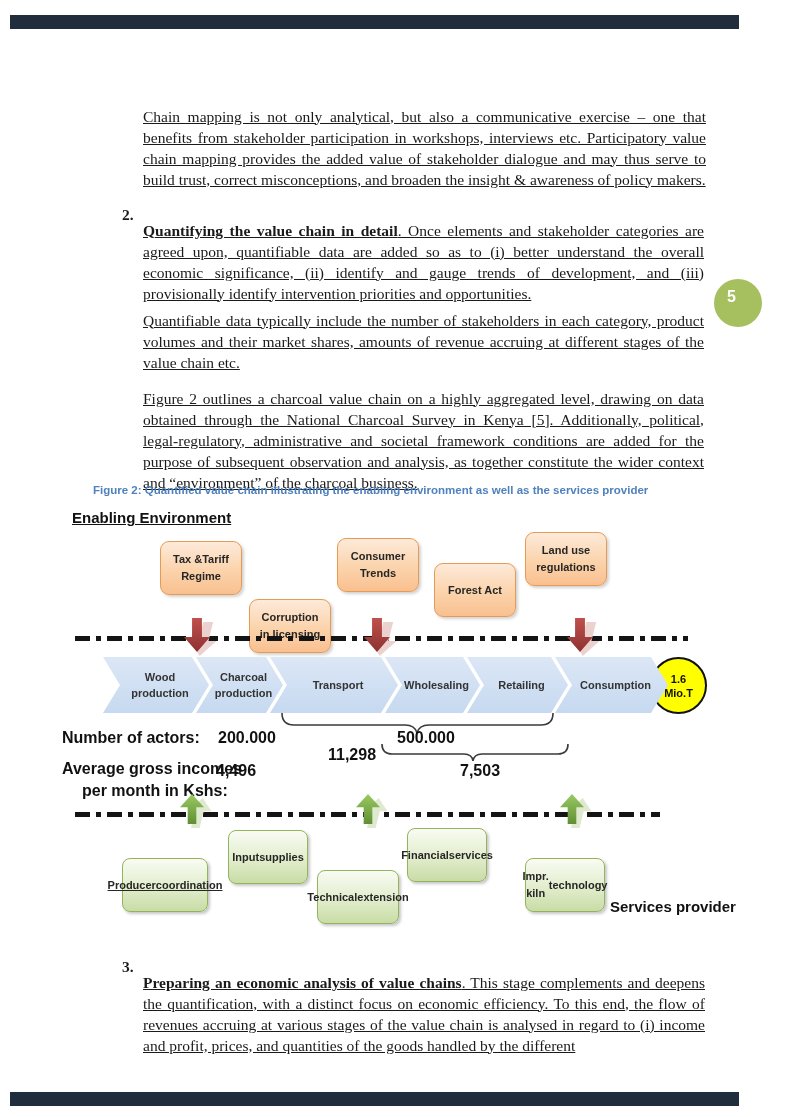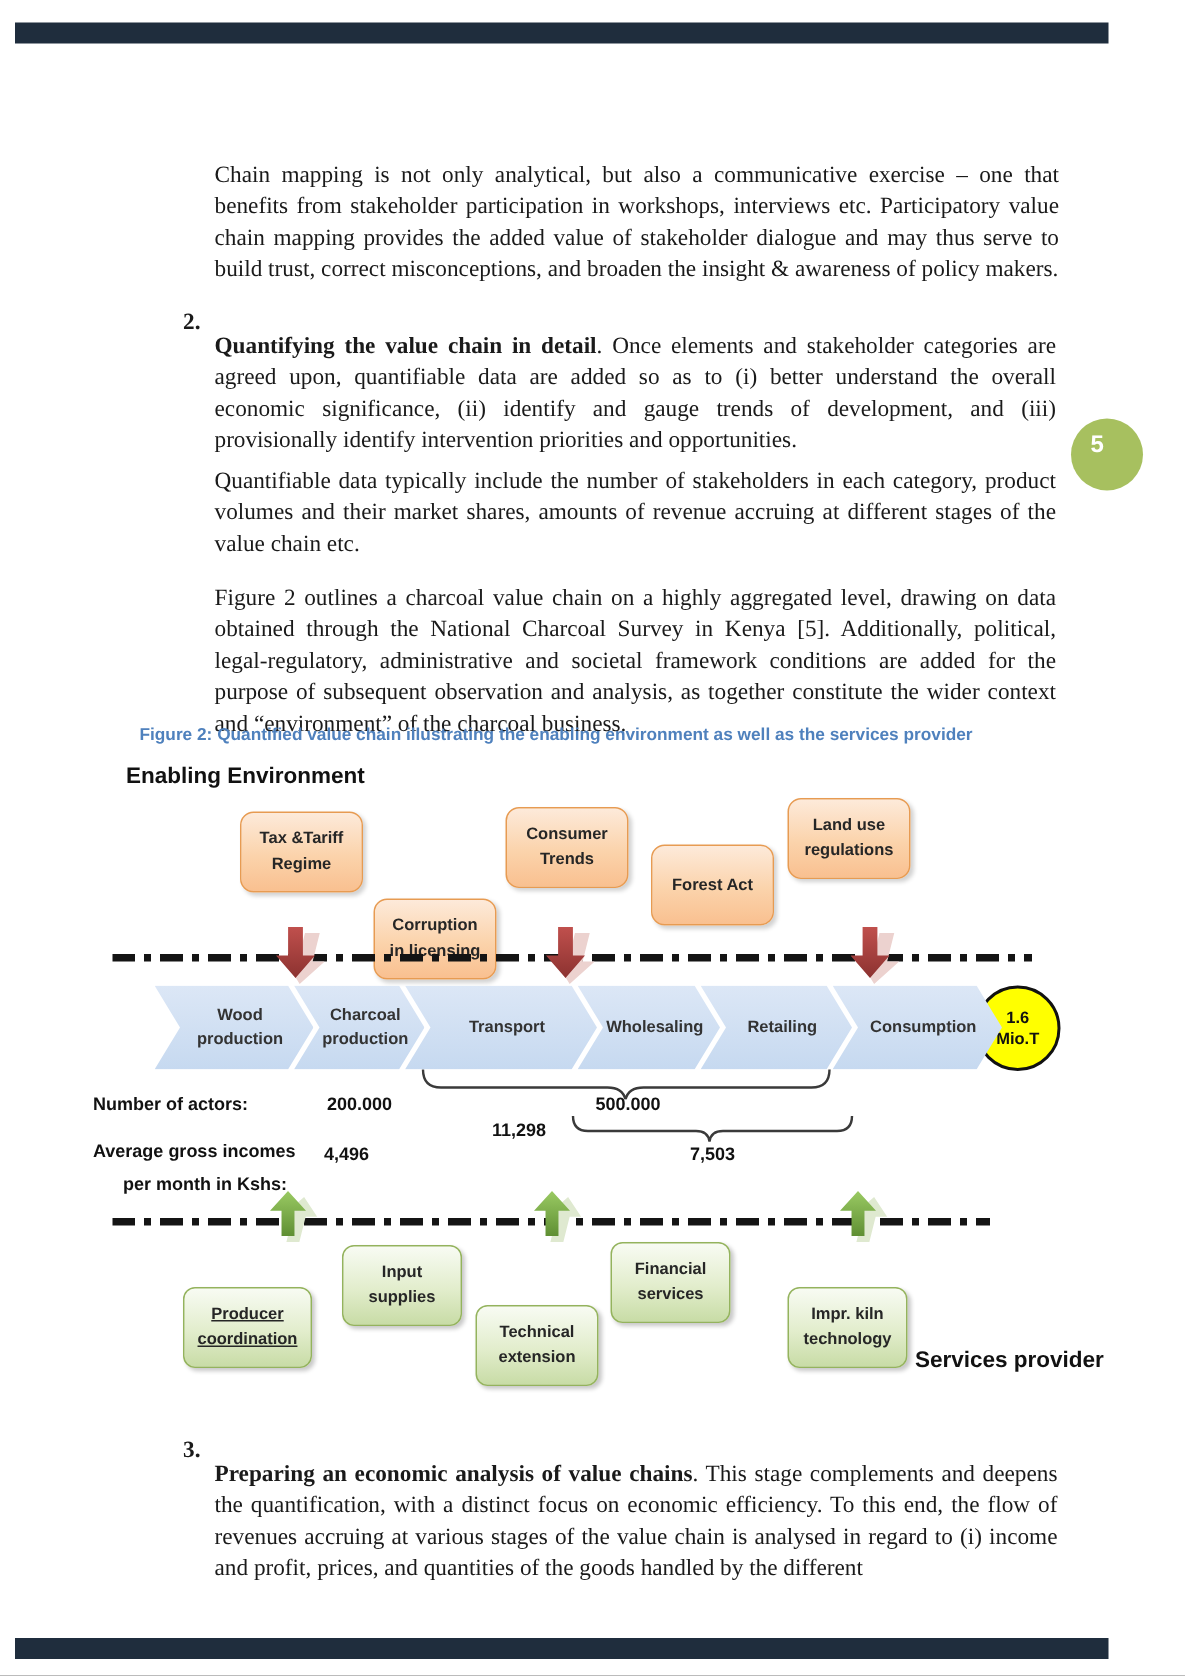--- a/index.html
+++ b/index.html
@@ -3,34 +3,34 @@
 <meta charset="utf-8">
 <style>
   html,body{margin:0;padding:0;background:#888;}
   .page{position:relative;width:790px;height:1117px;background:#ffffff;margin:0 auto;overflow:hidden;
         font-family:"Liberation Serif", serif;color:#1a1a1a;}
   .bar{position:absolute;left:10px;width:729px;height:14px;background:#1f2d3d;}
   .bar.top{top:15px;} .bar.bottom{top:1092px;}
   .badge{position:absolute;left:714px;top:279px;width:48px;height:48px;border-radius:50%;
          background:#a7c05f;color:#fff;font-family:"Liberation Sans",sans-serif;font-weight:bold;
          font-size:16px;padding:9px 0 0 13px;box-sizing:border-box;}
-  .para{position:absolute;left:143px;width:563px;font-size:15.5px;line-height:21px;text-align:justify;}
+  .para{position:absolute;left:143px;width:563px;font-size:15.5px;line-height:21px;text-align:justify;text-decoration:underline;}
   .list-num{position:absolute;left:122px;font-size:15.5px;font-weight:bold;line-height:21px;}
   .caption{position:absolute;left:93px;top:484px;width:640px;font-family:"Liberation Sans",sans-serif;
            font-weight:bold;font-size:11.5px;color:#4f81bd;}
   .diag-label{position:absolute;font-family:"Liberation Sans",sans-serif;font-weight:bold;font-size:15px;color:#111;}
   .obox{position:absolute;width:80px;height:52px;border-radius:9px;border:1px solid #e79b52;
         background:linear-gradient(180deg,#fdeada 0%,#fbd3ab 55%,#f9c090 100%);
         box-shadow:2px 2px 3px rgba(0,0,0,0.18);
         display:flex;flex-direction:column;align-items:center;justify-content:center;
         font-family:"Liberation Sans",sans-serif;font-weight:bold;font-size:11px;line-height:17px;color:#262626;text-align:center;}
   .gbox{position:absolute;width:78px;height:52px;border-radius:8px;border:1px solid #94b35d;
         background:linear-gradient(180deg,#f8fbf3 0%,#e2edcc 55%,#c8dca6 100%);
         box-shadow:2px 2px 3px rgba(0,0,0,0.22);
-        display:flex;flex-direction:column;align-items:center;justify-content:center;
+        display:flex;flex-direction:row;align-items:center;justify-content:center;
         font-family:"Liberation Sans",sans-serif;font-weight:bold;font-size:11px;line-height:17px;color:#262626;text-align:center;}
   .dashline{position:absolute;height:5px;
         background:repeating-linear-gradient(90deg,#141414 0 15px,transparent 15px 21px,#141414 21px 26px,transparent 26px 32px);}
   .red-arrow{position:absolute;width:26px;height:34px;z-index:4;
         background:linear-gradient(180deg,#c0504d,#8c3230);
         clip-path:polygon(31% 0,69% 0,69% 56%,100% 56%,50% 100%,0 56%,31% 56%);}
   .red-arrow-shadow{position:absolute;width:26px;height:34px;z-index:3;background:#ecd2cf;
         clip-path:polygon(31% 0,69% 0,69% 56%,100% 56%,50% 100%,0 56%,31% 56%);transform:skewX(-14deg);}
   .green-arrow{position:absolute;width:24px;height:30px;z-index:4;
         background:linear-gradient(180deg,#9aca63,#5f8f33);
@@ -39,21 +39,21 @@
         clip-path:polygon(50% 0,100% 44%,68% 44%,68% 100%,32% 100%,32% 44%,0 44%);transform:skewX(-14deg);}
   .chevron{position:absolute;top:657px;height:56px;z-index:2;
         background:linear-gradient(180deg,#dce7f6 0%,#c6d9f0 100%);
         clip-path:polygon(0 0,calc(100% - 17px) 0,100% 50%,calc(100% - 17px) 100%,0 100%,17px 50%);
         display:flex;flex-direction:column;align-items:center;justify-content:center;
         font-family:"Liberation Sans",sans-serif;font-weight:bold;font-size:11px;line-height:16px;color:#333;text-align:center;padding-left:8px;box-sizing:border-box;}
   .total-circle{position:absolute;left:650px;top:657px;width:57px;height:57px;border-radius:50%;z-index:1;
         background:#ffff00;border:2px solid #111;box-sizing:border-box;
         display:flex;flex-direction:column;align-items:center;justify-content:center;
         font-family:"Liberation Sans",sans-serif;font-weight:bold;font-size:11px;line-height:14px;color:#111;}
-  .metric{position:absolute;font-family:"Liberation Sans",sans-serif;font-weight:bold;font-size:12px;color:#111;}
+  .metric{position:absolute;font-family:"Liberation Sans",sans-serif;font-weight:bold;font-size:16px;color:#111;}
   .brace{position:absolute;}
 </style>
 </head>
 <body>
 
 <div class="page">
 
   <div class="bar top"></div>
   <div class="bar bottom"></div>
 
@@ -65,21 +65,21 @@
 
   <span class="list-num" style="top:204px;">2.</span>
   <p class="para" style="top:204px;width:561px;"><b>Quantifying the value chain in detail</b><span>. Once elements and stakeholder categories are agreed upon, quantifiable data are added so as to (i) better understand the overall economic significance, (ii) identify and gauge trends of development, and (iii) provisionally identify intervention priorities and opportunities.</span></p>
 
   <p class="para" style="top:294px;width:561px;">Quantifiable data typically include the number of stakeholders in each category, product volumes and their market shares, amounts of revenue accruing at different stages of the value chain etc.</p>
 
   <p class="para" style="top:372px;width:561px;">Figure 2 outlines a charcoal value chain on a highly aggregated level, drawing on data obtained through the National Charcoal Survey in Kenya [5]. Additionally, political, legal-regulatory, administrative and societal framework conditions are added for the purpose of subsequent observation and analysis, as together constitute the wider context and “environment” of the charcoal business.</p>
 
   <div class="caption">Figure 2: Quantified value chain illustrating the enabling environment as well as the services provider</div>
 
-  <div class="diag-label" style="left:84px;top:509px;">Enabling Environment</div>
+  <div class="diag-label" style="left:72px;top:509px;text-decoration:underline;">Enabling Environment</div>
 
   <div class="obox" style="left:160px;top:541px;">
     <span>Tax &amp;Tariff</span>
     <span>Regime</span>
   </div>
   <div class="obox" style="left:249px;top:599px;">
     <span>Corruption</span>
     <span>in licensing</span>
   </div>
   <div class="obox" style="left:337px;top:538px;">

